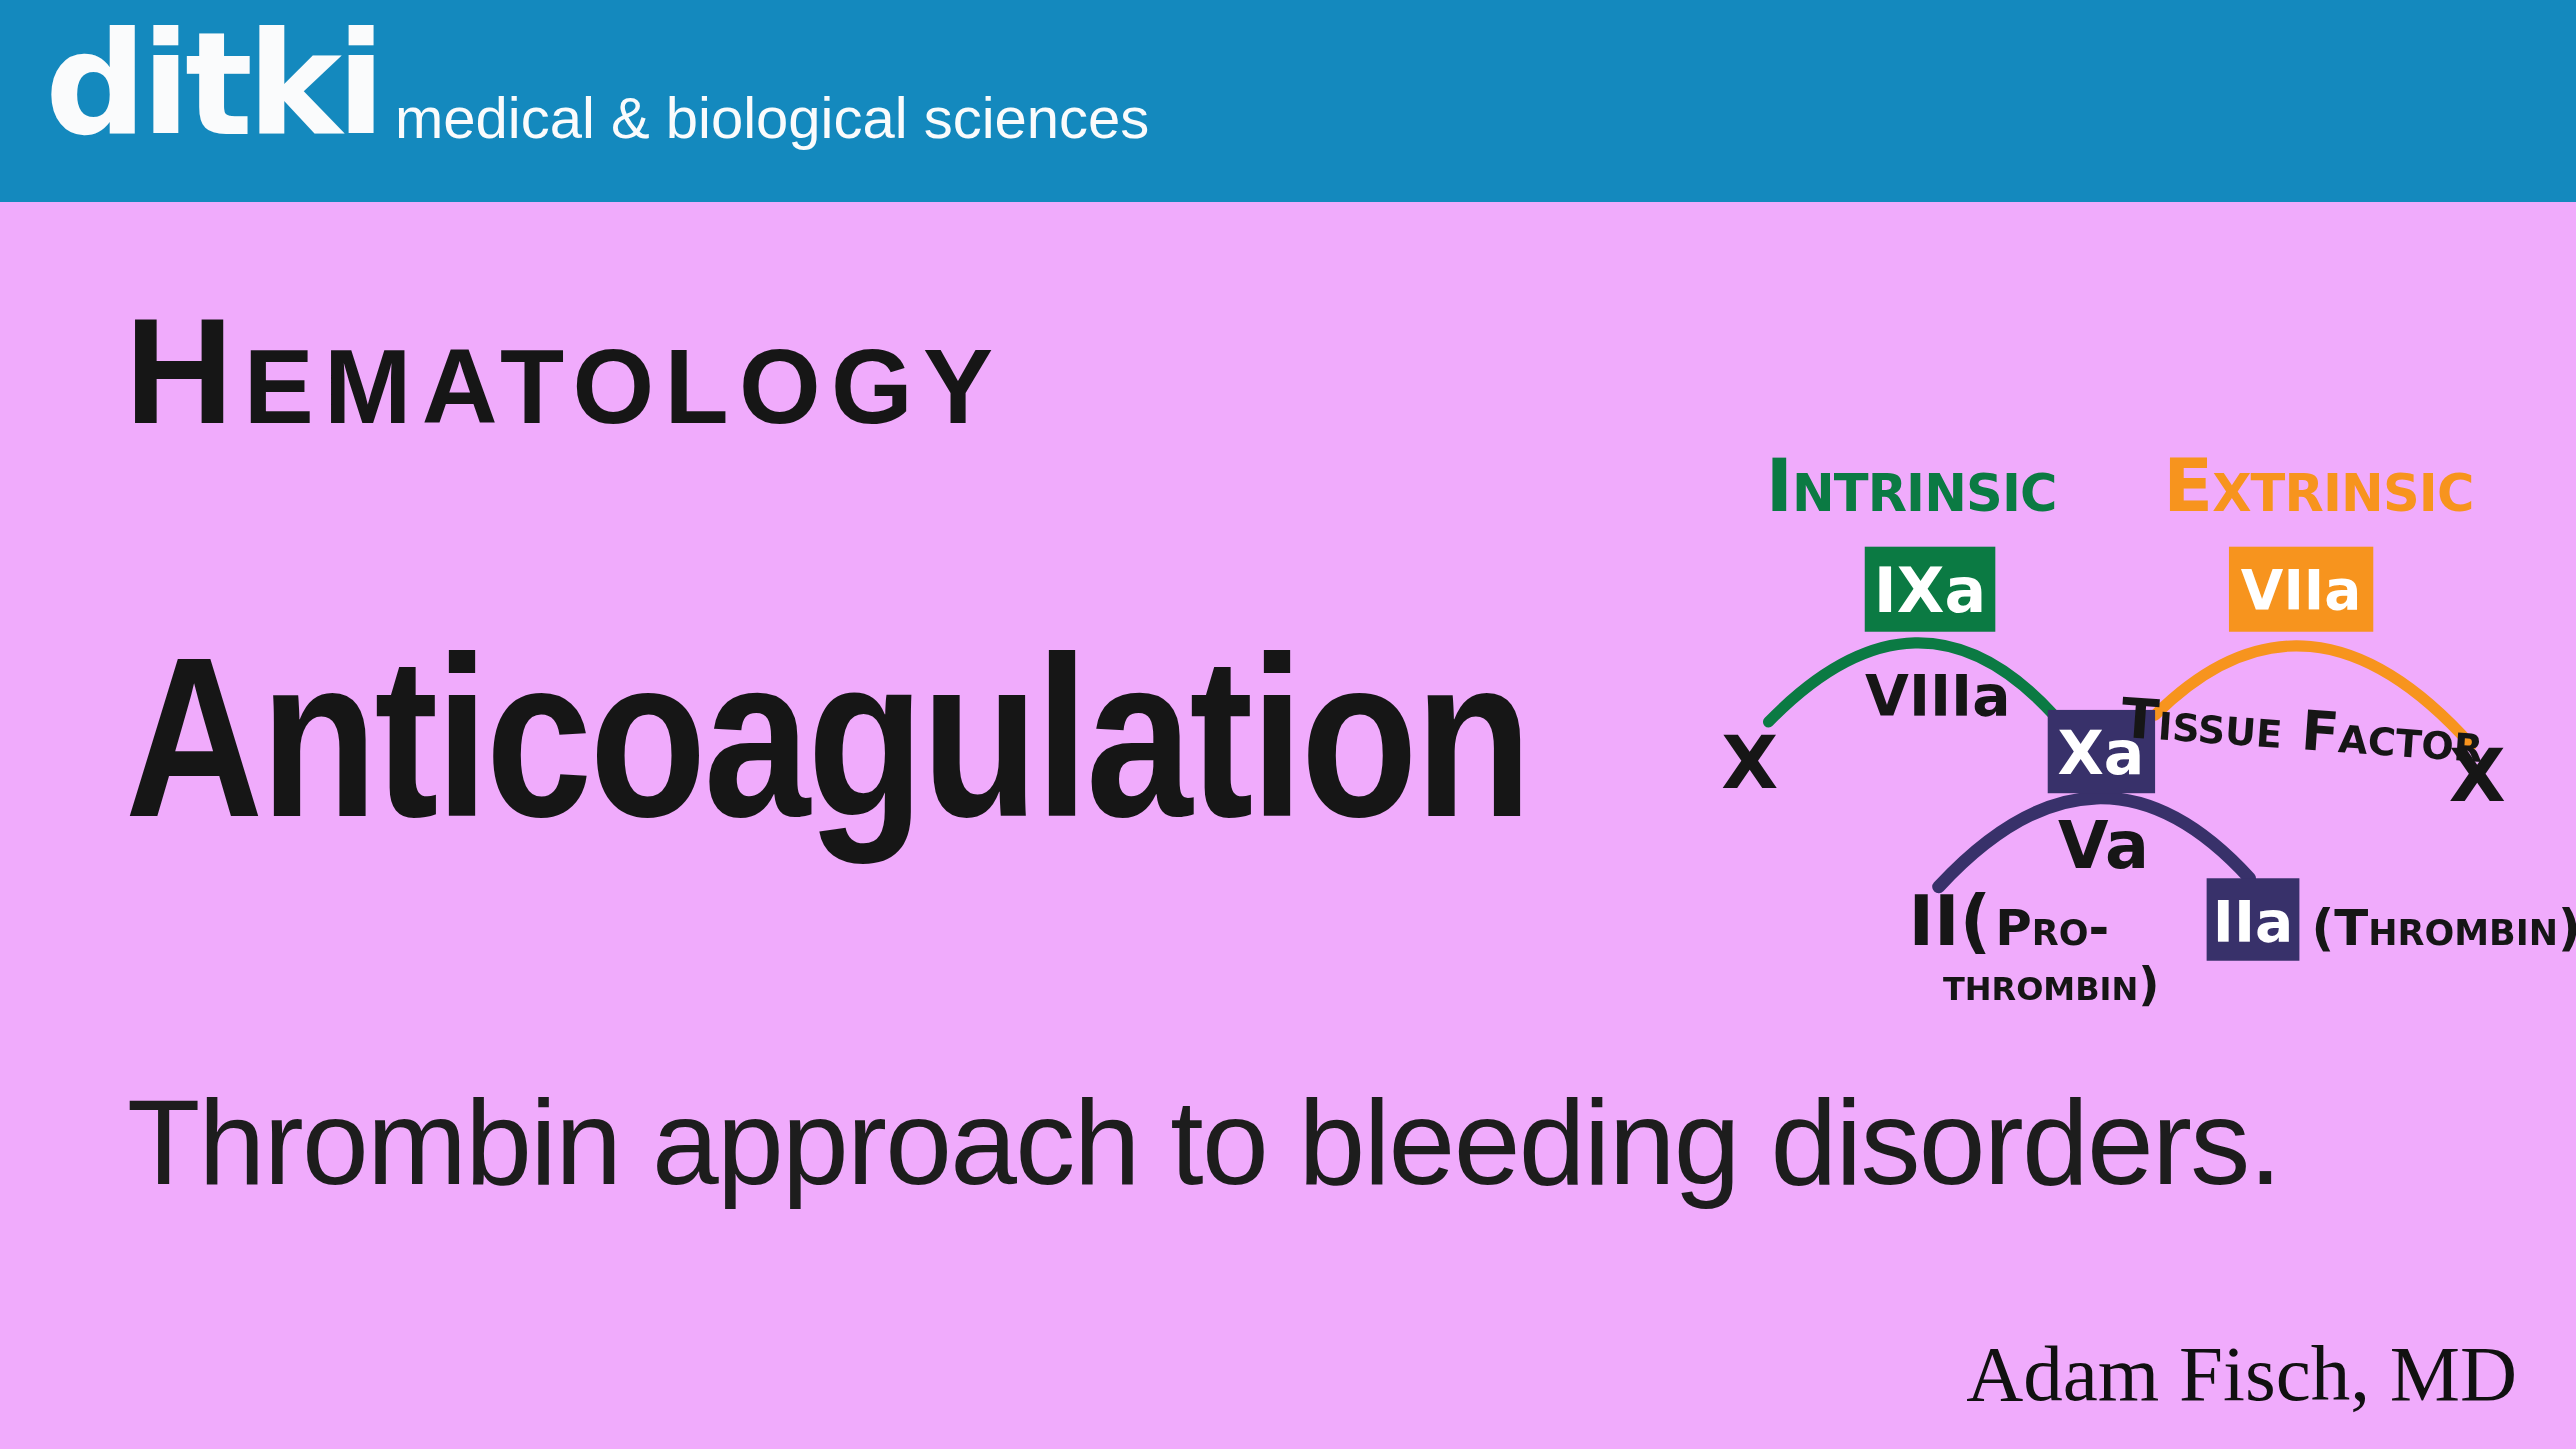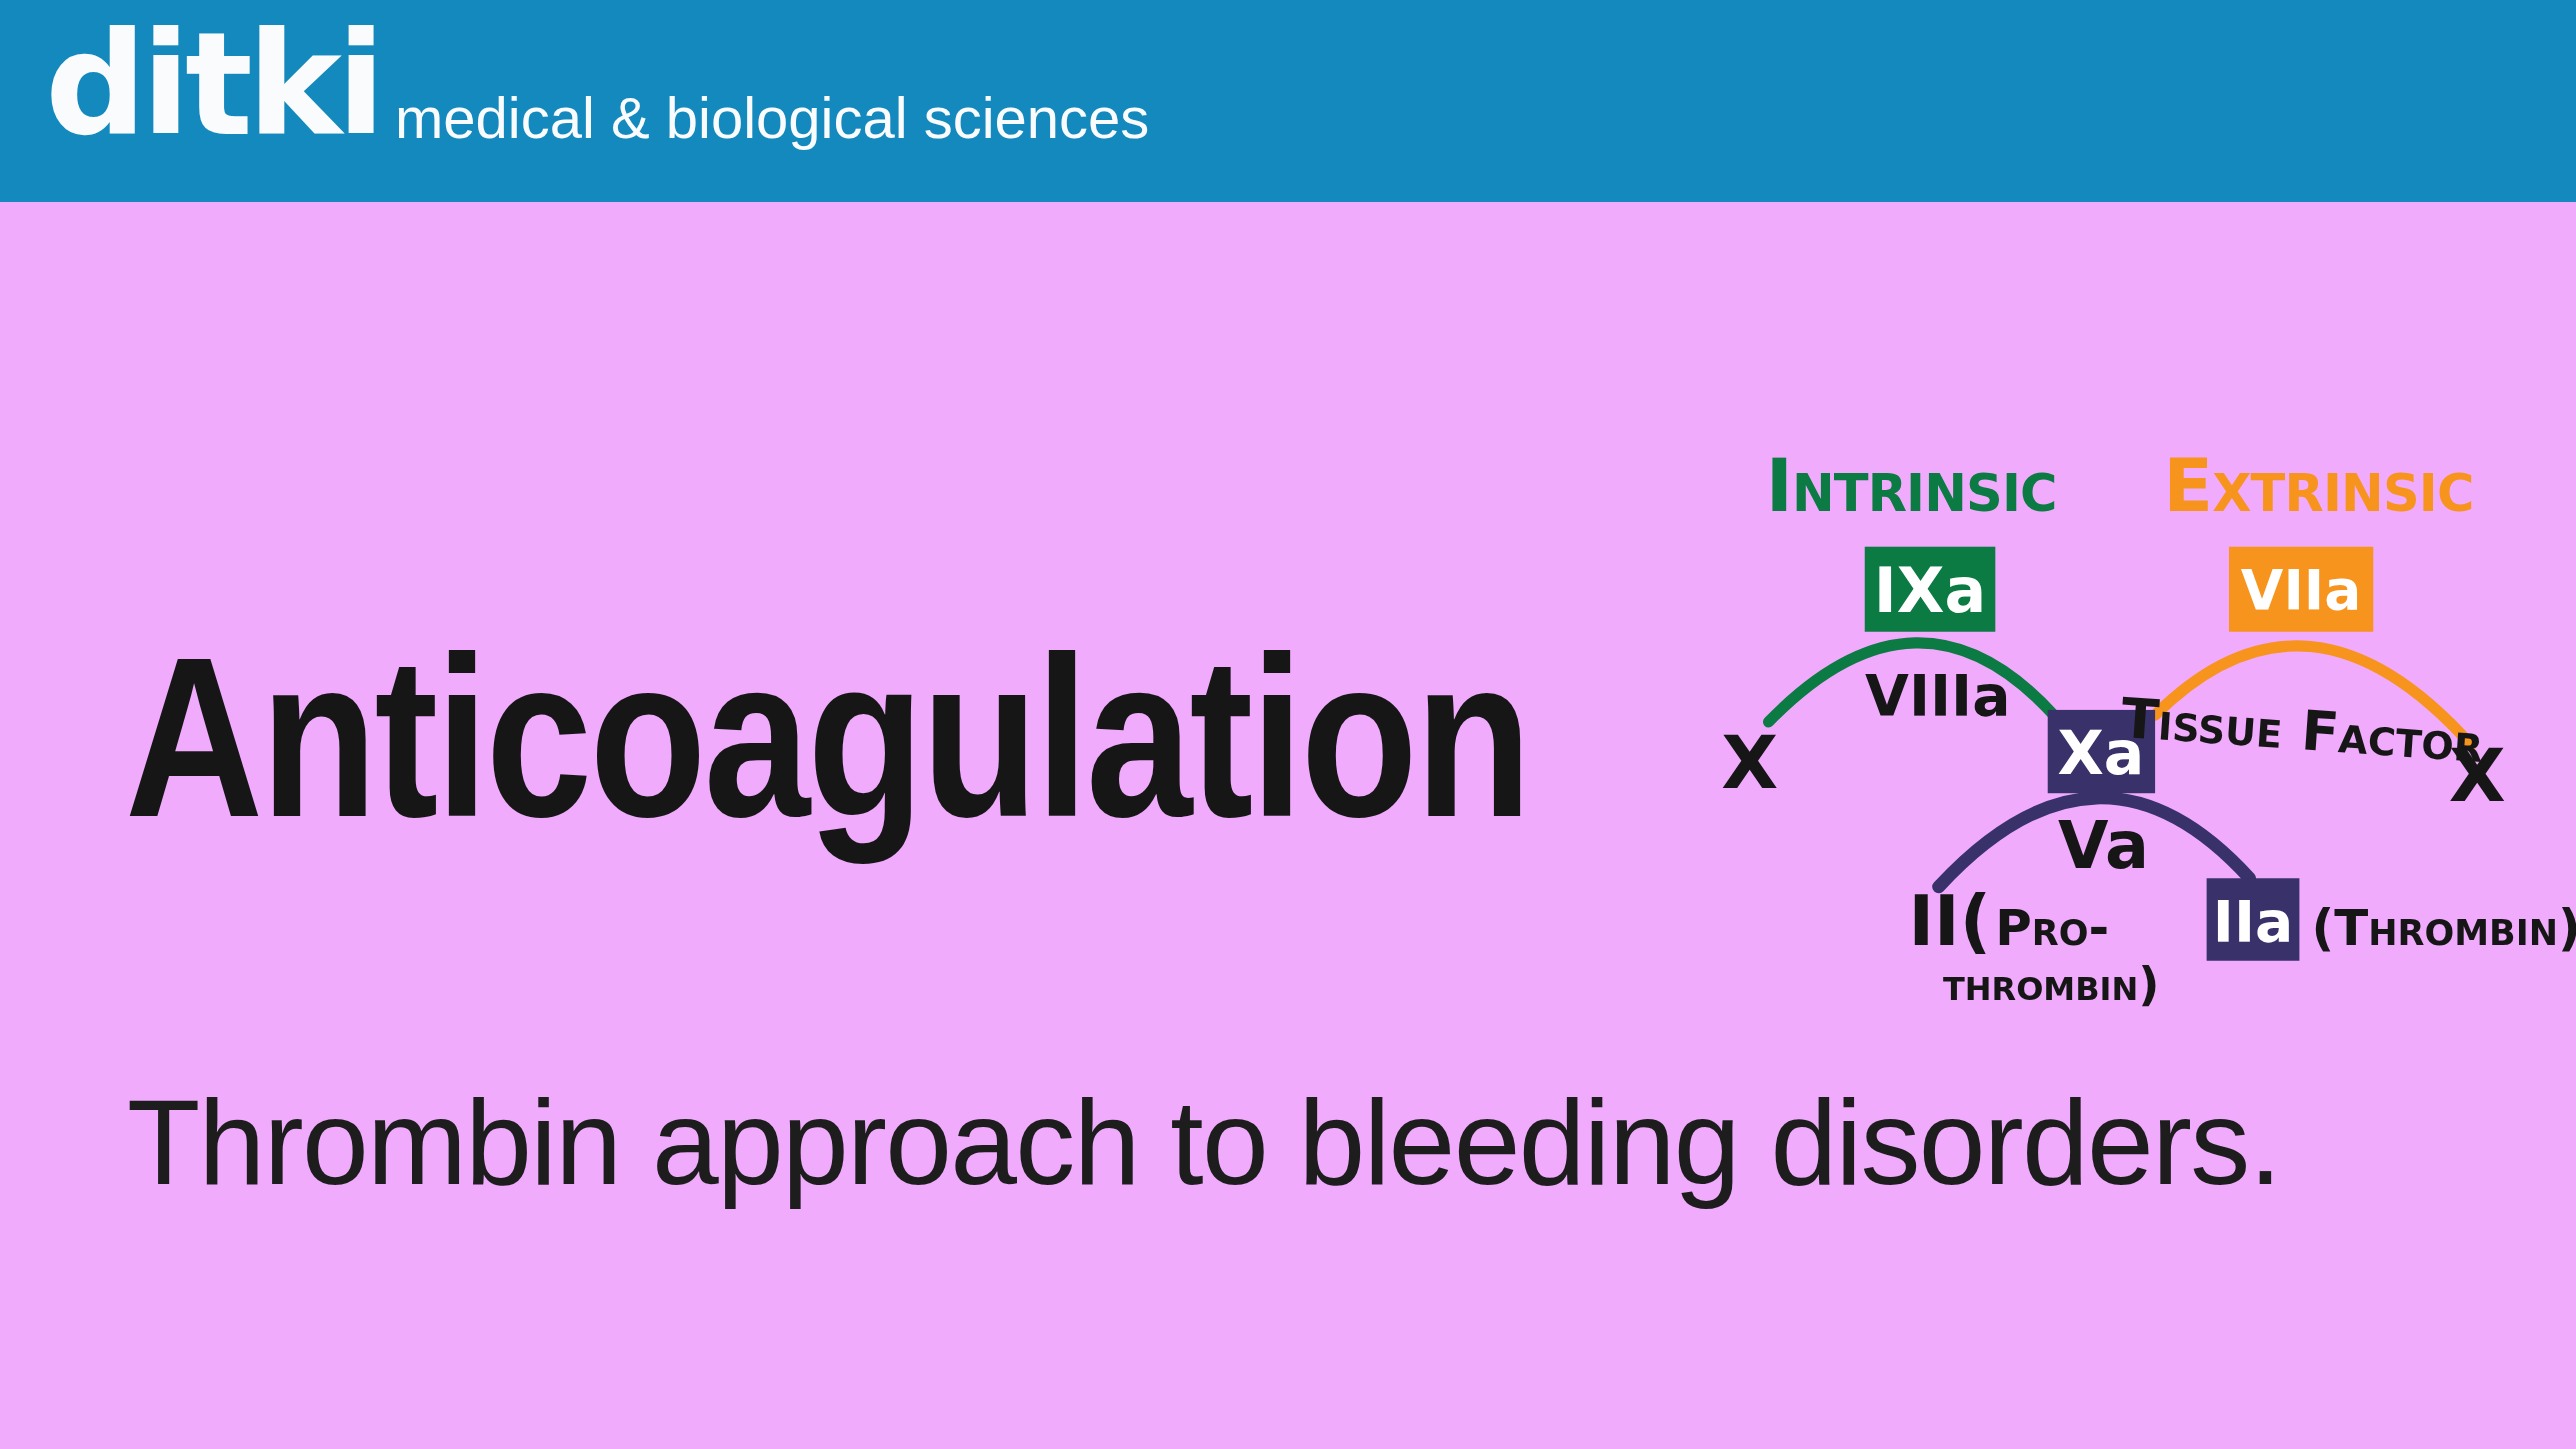--- a/index.html
+++ b/index.html
@@ -72,22 +72,24 @@
 </head>
 <body>
 
 <div class="slide">
 
   <div class="header">
     <div class="brand">ditki</div>
     <div class="tagline">medical &amp; biological sciences</div>
   </div>
 
+  <div class="course-title">Hematology</div>
   <div class="topic-title">Anticoagulation</div>
   <div class="subtitle">Thrombin approach to bleeding disorders.</div>
+  <div class="author">Adam Fisch, MD</div>
 
   <svg class="cascade" viewBox="0 0 1000 710">
 
     <text class="pathway-label sc" x="226" y="75" text-anchor="middle" fill="#0B7A43">Intrinsic</text>
     <text class="pathway-label sc" x="700" y="75" text-anchor="middle" fill="#F7941E">Extrinsic</text>
 
     <path class="arc" d="M 60 320 Q 235 140 392 312" stroke-width="13" stroke="#0B7A43"></path>
     <path class="arc" d="M 510 312 Q 688 135 878 347" stroke-width="13" stroke="#F7941E"></path>
     <path class="arc" d="M 258 512 Q 445 310 620 502" stroke-width="15" stroke="#38316A"></path>
 

